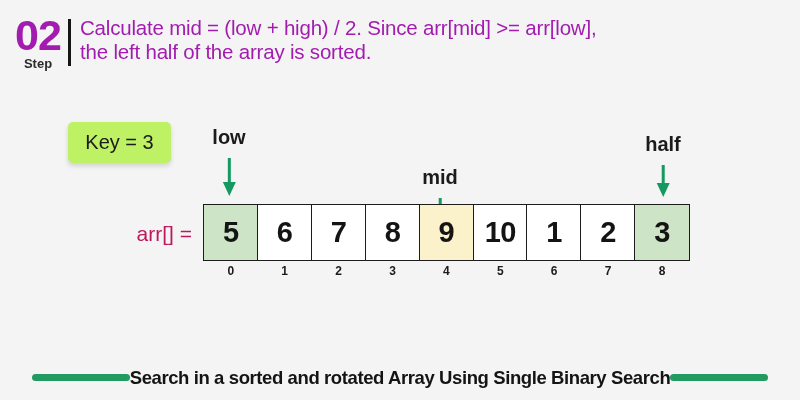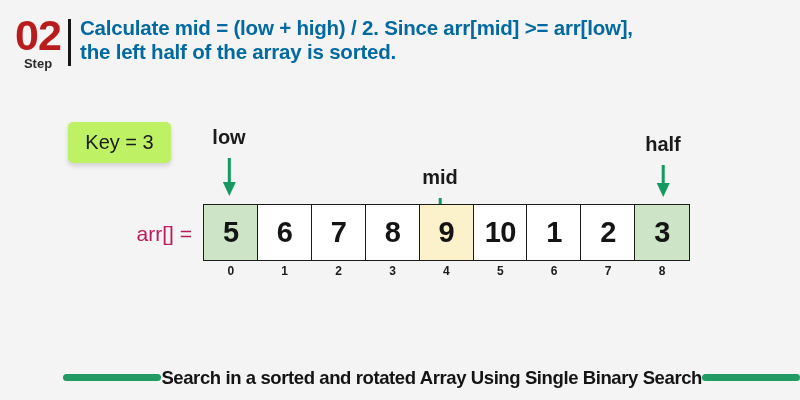--- a/index.html
+++ b/index.html
@@ -17,40 +17,40 @@
     position: absolute;
     left: 10px; top: 14px;
     width: 56px;
     text-align: center;
   }
   .step-number {
     font-size: 43px;
     font-weight: 800;
     letter-spacing: -1px;
     line-height: 1.0;
-    color: #b91c1c;
+    color: #a21caf;
   }
   .step-label {
     font-size: 13px;
     font-weight: 700;
     color: #2b2b2b;
     margin-top: -1px;
   }
   .header-divider {
     position: absolute;
     left: 68px; top: 19px;
     width: 2.5px; height: 47px;
     background: #161616;
   }
   .step-description {
     position: absolute;
     left: 80px; top: 16px;
     font-size: 20.5px;
-    font-weight: 700;
-    color: #0369a1;
+    font-weight: 400;
+    color: #a21caf;
     line-height: 24px;
     letter-spacing: -0.2px;
     white-space: nowrap;
   }
 
   
   .key-box {
     position: absolute;
     left: 68px; top: 122px;
     width: 103px; height: 41px;
@@ -120,21 +120,21 @@
     color: #1b1b1b;
   }
 
   
   .footer {
     position: absolute;
     left: 0; right: 0; top: 365px;
     height: 25px;
     display: flex;
     align-items: center;
-    justify-content: flex-end;
+    justify-content: center;
   }
   .footer-bar {
     width: 98px; height: 7px;
     border-radius: 3.5px;
     background: #219b62;
     flex: 0 0 auto;
   }
   .footer-title {
     font-size: 18.5px;
     font-weight: 700;

